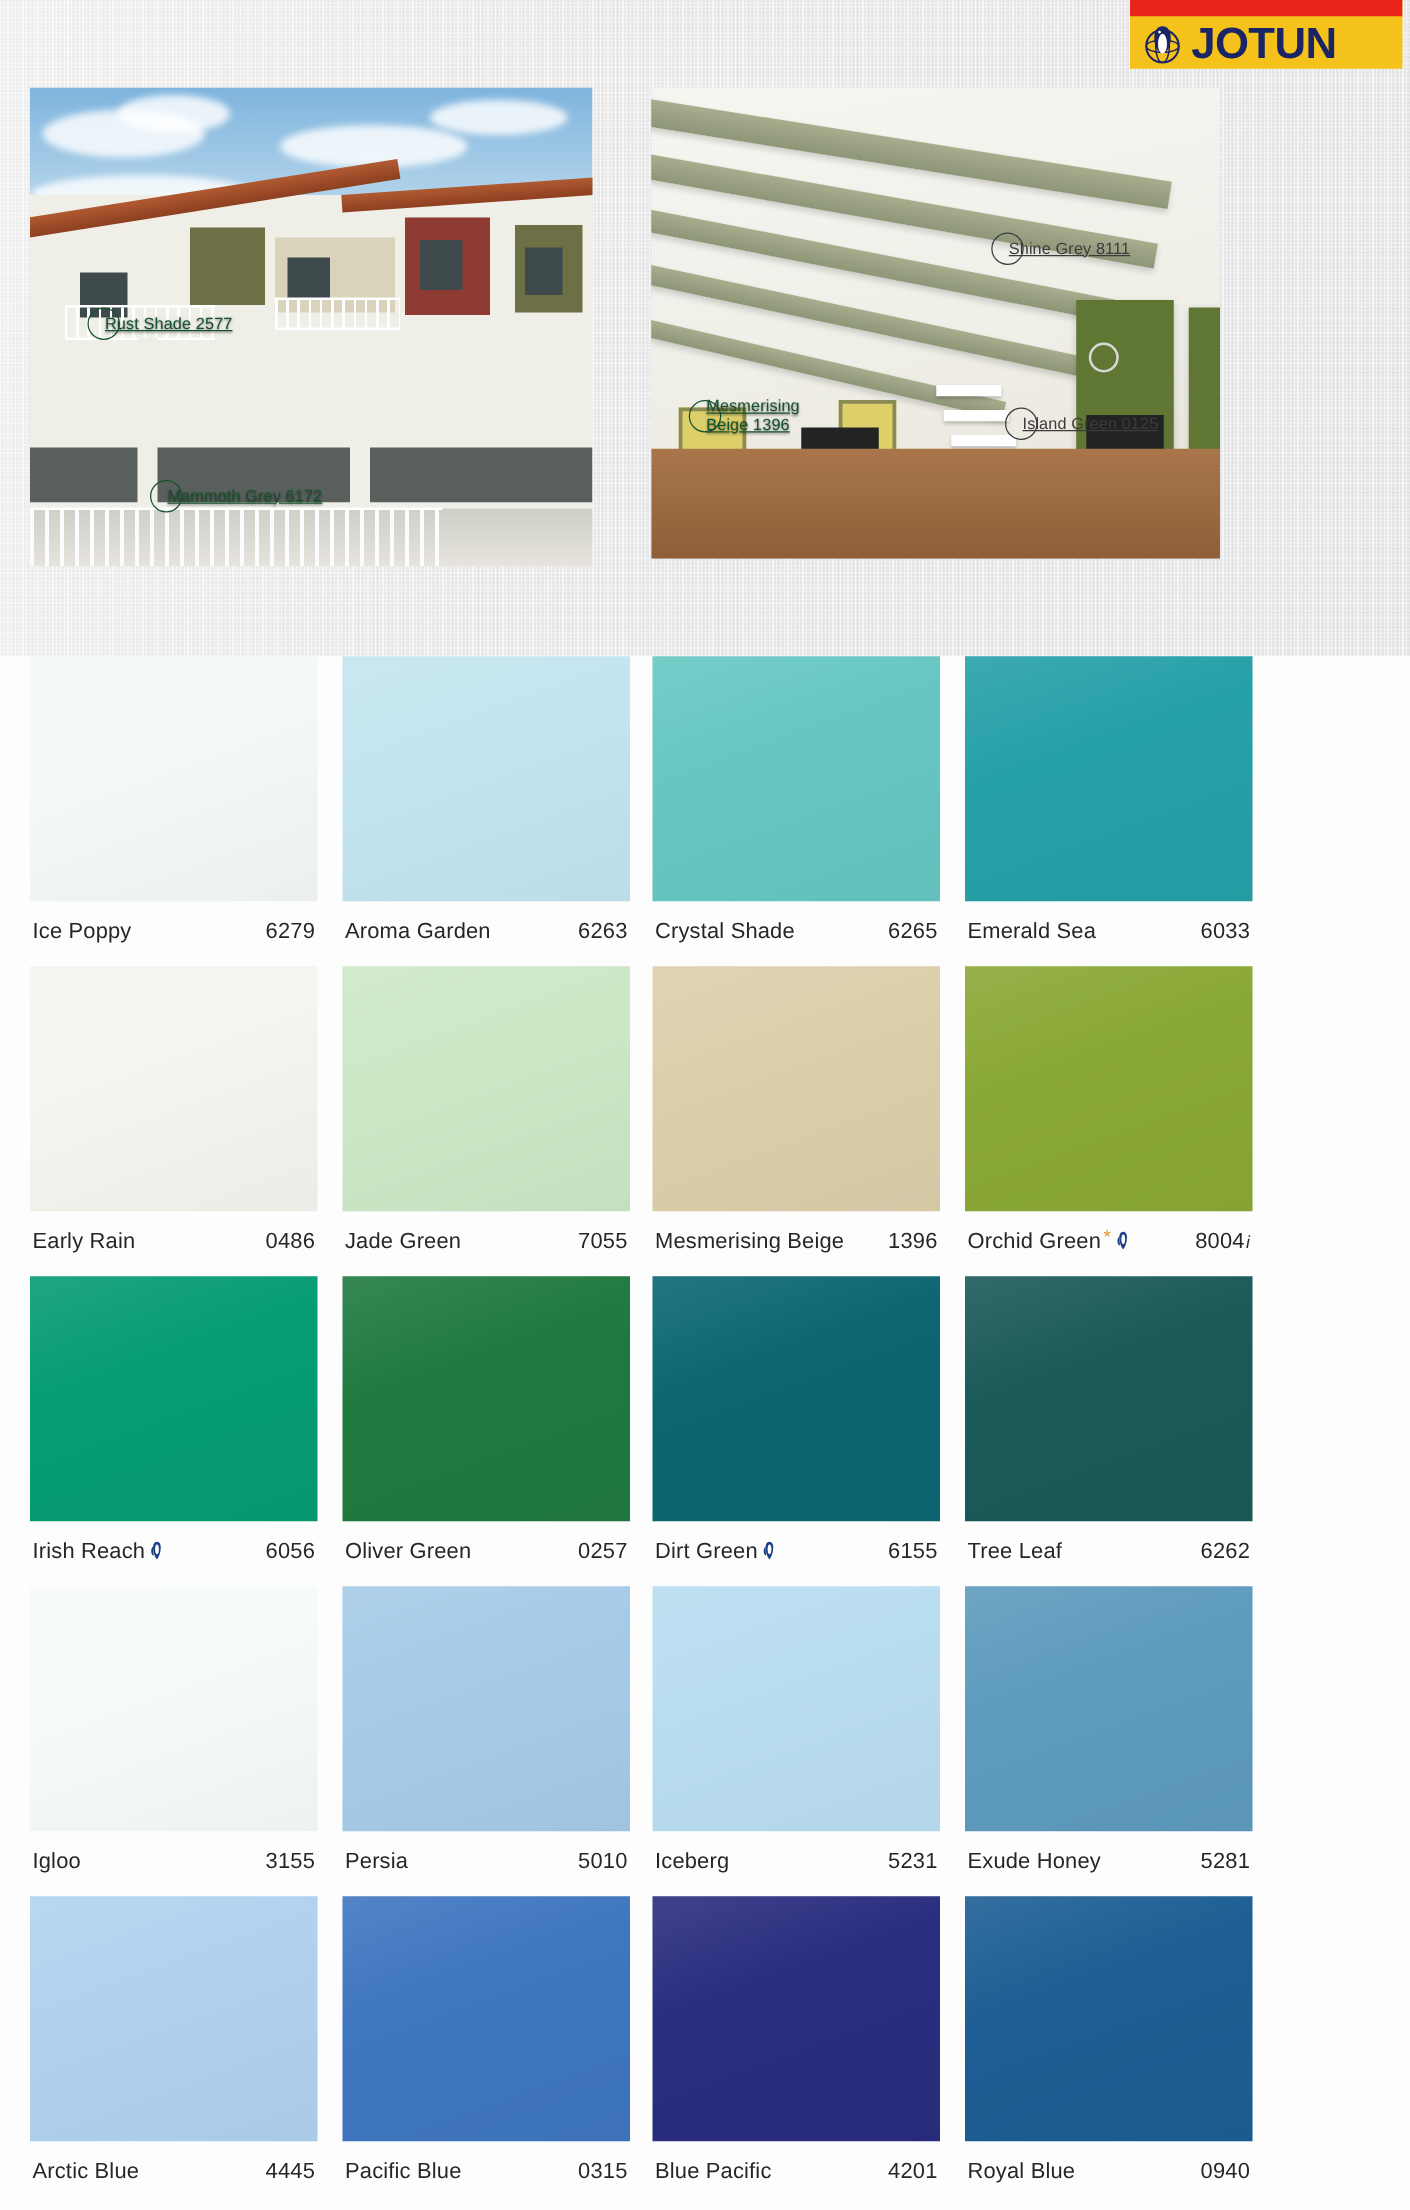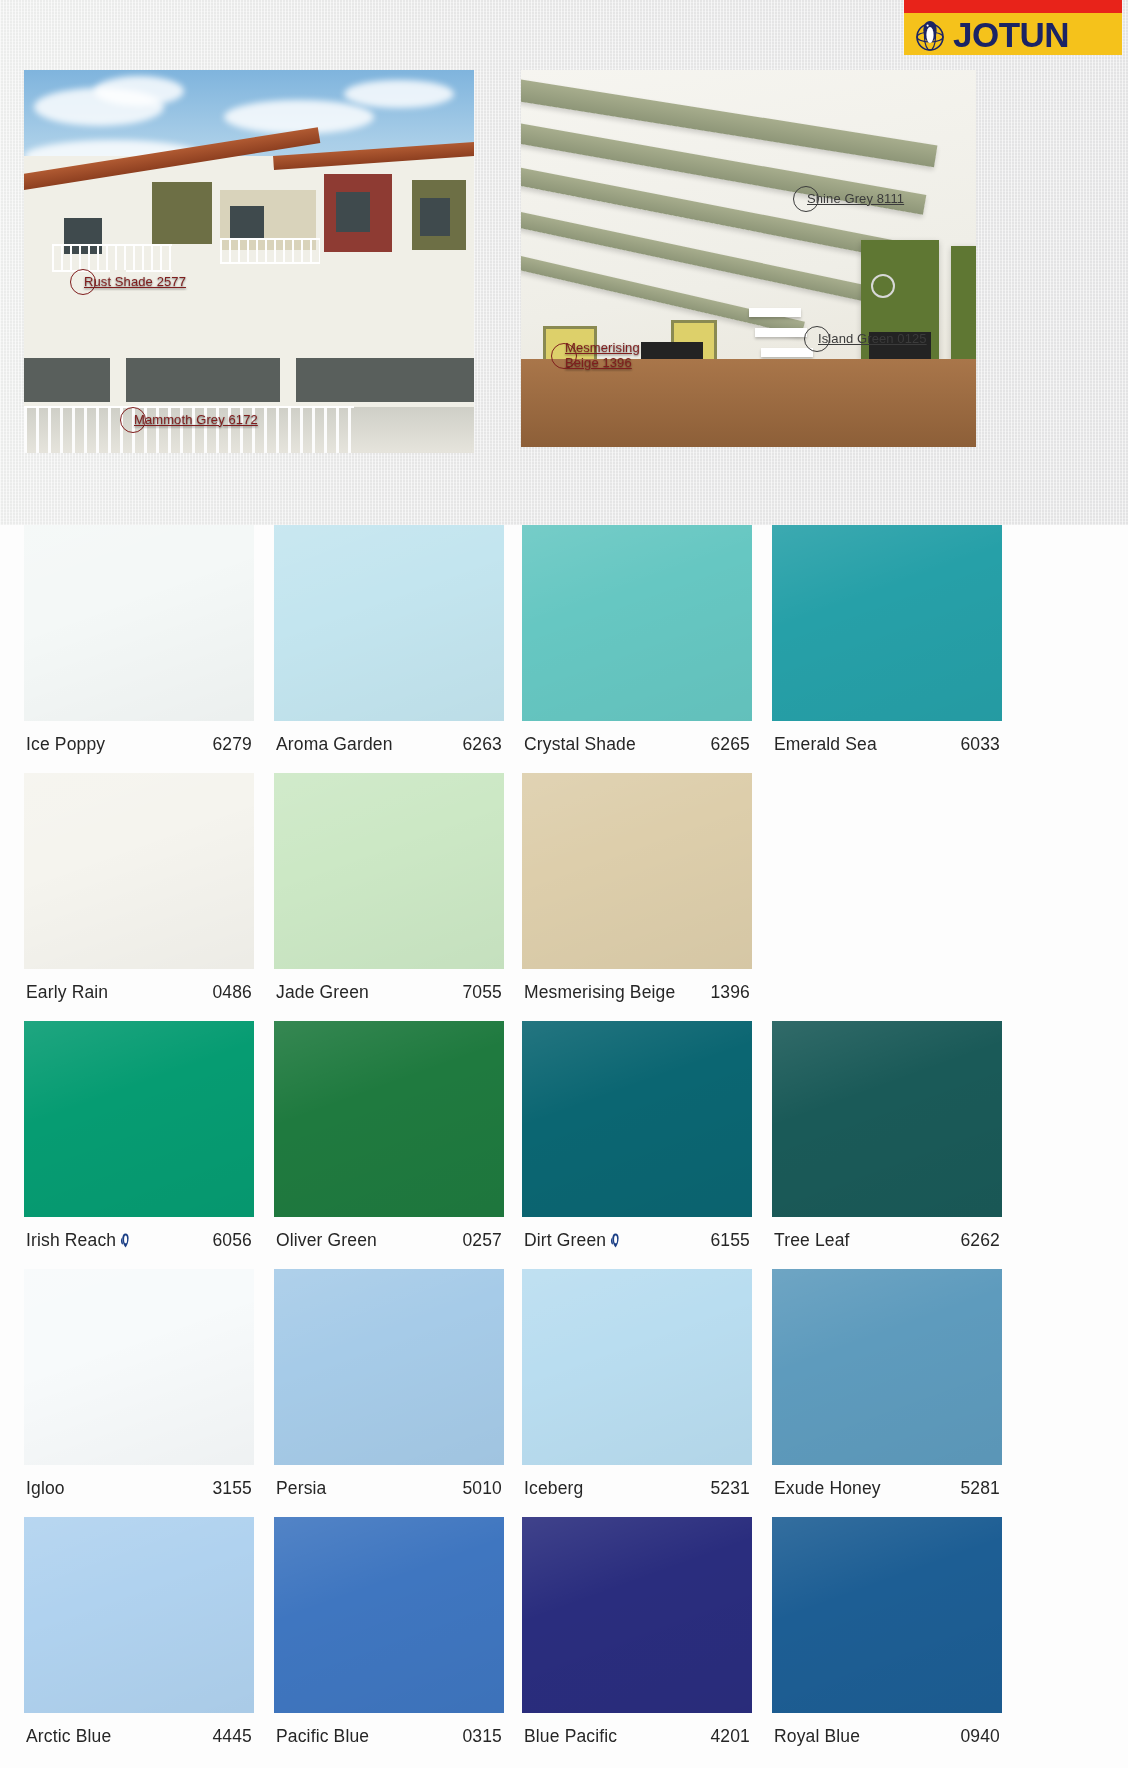--- a/index.html
+++ b/index.html
@@ -147,21 +147,21 @@
     width: 26px; height: 26px;
     border-radius: 50%;
     border: 1.6px solid currentColor;
     flex: 0 0 auto;
     margin-right: -16px;
   }
   .callout .ctext { position: relative; }
   .callout.two-line { align-items: center; }
   .callout.two-line .ctext { white-space: normal; max-width: 110px; line-height: 1.15; }
 
-  .c-white { color: #7f1d1d; text-shadow: 0 1px 2px rgba(0,0,0,.55); margin-top: 23px; }
+  .c-white { color: #14532d; text-shadow: 0 1px 2px rgba(0,0,0,.55); }
   .c-dark  { color: #3b3b3b; }
 
   
   .grid {
     position: absolute;
     left: 0;
     top: 525px;
     width: 1128px;
     height: 1243px;
     background: #fdfdfd;
@@ -442,20 +442,40 @@
           </div>
           <div class="chip-label">
             <span class="chip-name">
               <span>Mesmerising Beige</span>
             </span>
             <span class="chip-code">
               <span>1396</span>
             </span>
           </div>
         </div>
+        <div class="cell">
+          <div class="chip" style="background: rgb(138, 168, 53);">
+            <div class="chip-sheen"></div>
+          </div>
+          <div class="chip-label">
+            <span class="chip-name">
+              <span>Orchid Green</span>
+              <span class="star">*</span>
+              <span class="peng"><svg viewBox="0 0 11 15" width="11" height="15" aria-hidden="true">
+                  <path d="M5.5 0.4c2 0 3.1 1.8 3.1 4.6 0 3.7-1.4 7.5-3.1 9.6C3.8 12.5 2.4 8.7 2.4 5 2.4 2.2 3.5.4 5.5.4z" fill="#1b3f86"></path>
+                  <ellipse cx="5.6" cy="6.4" rx="1.5" ry="3.9" fill="#ffffff"></ellipse>
+                  <path d="M2.6 4.2C1.3 5 .6 7 1.1 9.2c.4 1.6 1.1 2.4 1.6 2.2.4-.2.3-1.3 0-2.6-.3-1.5-.3-3.4-.1-4.6z" fill="#1b3f86"></path>
+                </svg></span>
+            </span>
+            <span class="chip-code">
+              <span>8004</span>
+              <span class="code-i">i</span>
+            </span>
+          </div>
+        </div>
       </div>
       <div class="grid-row">
         <div class="cell">
           <div class="chip" style="background: rgb(6, 156, 114);">
             <div class="chip-sheen"></div>
           </div>
           <div class="chip-label">
             <span class="chip-name">
               <span>Irish Reach</span>
               <span class="peng"><svg viewBox="0 0 11 15" width="11" height="15" aria-hidden="true">

